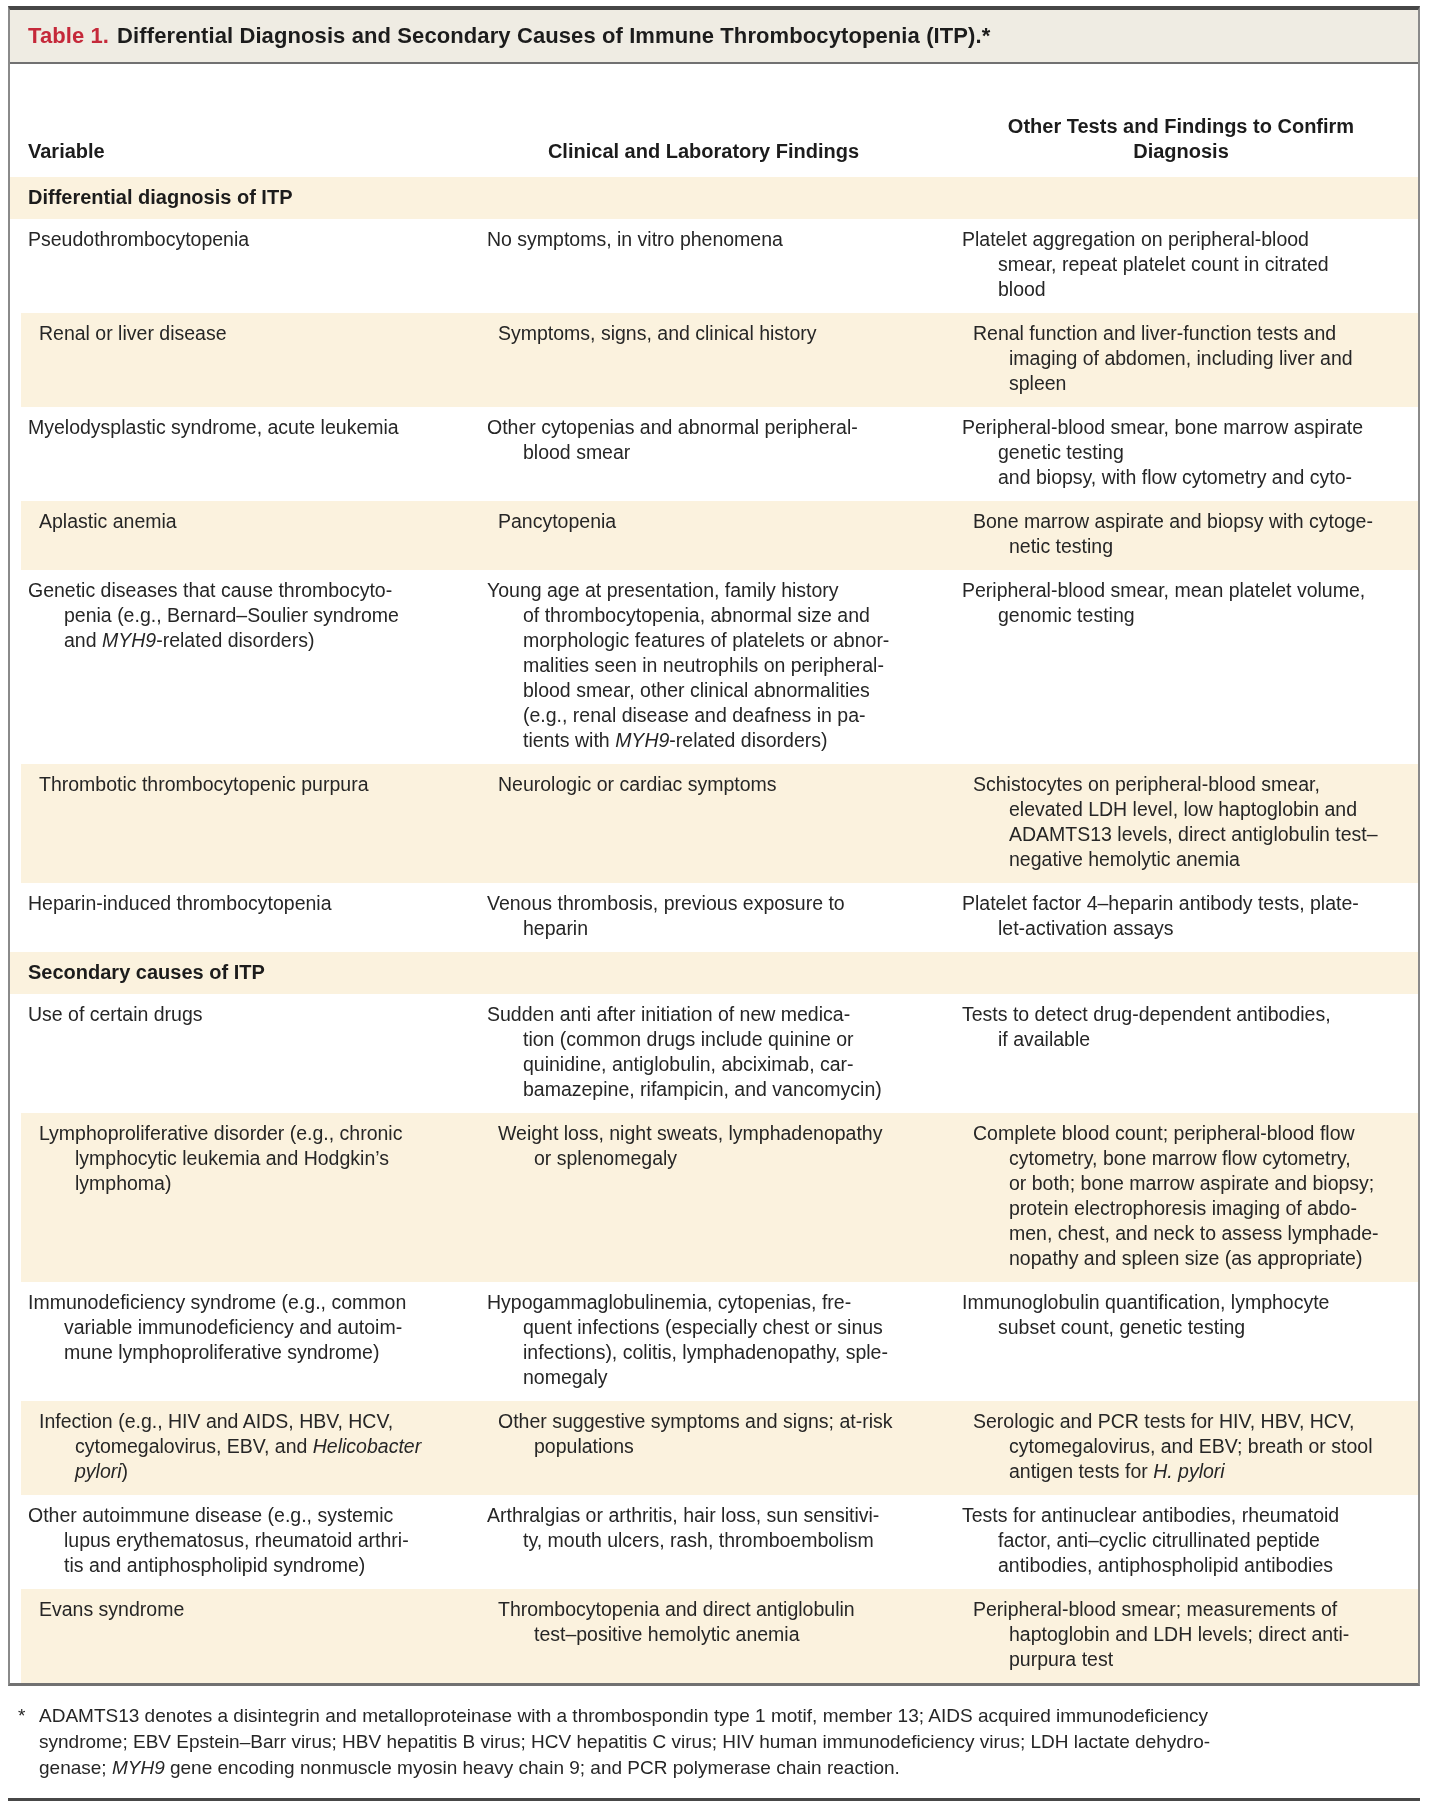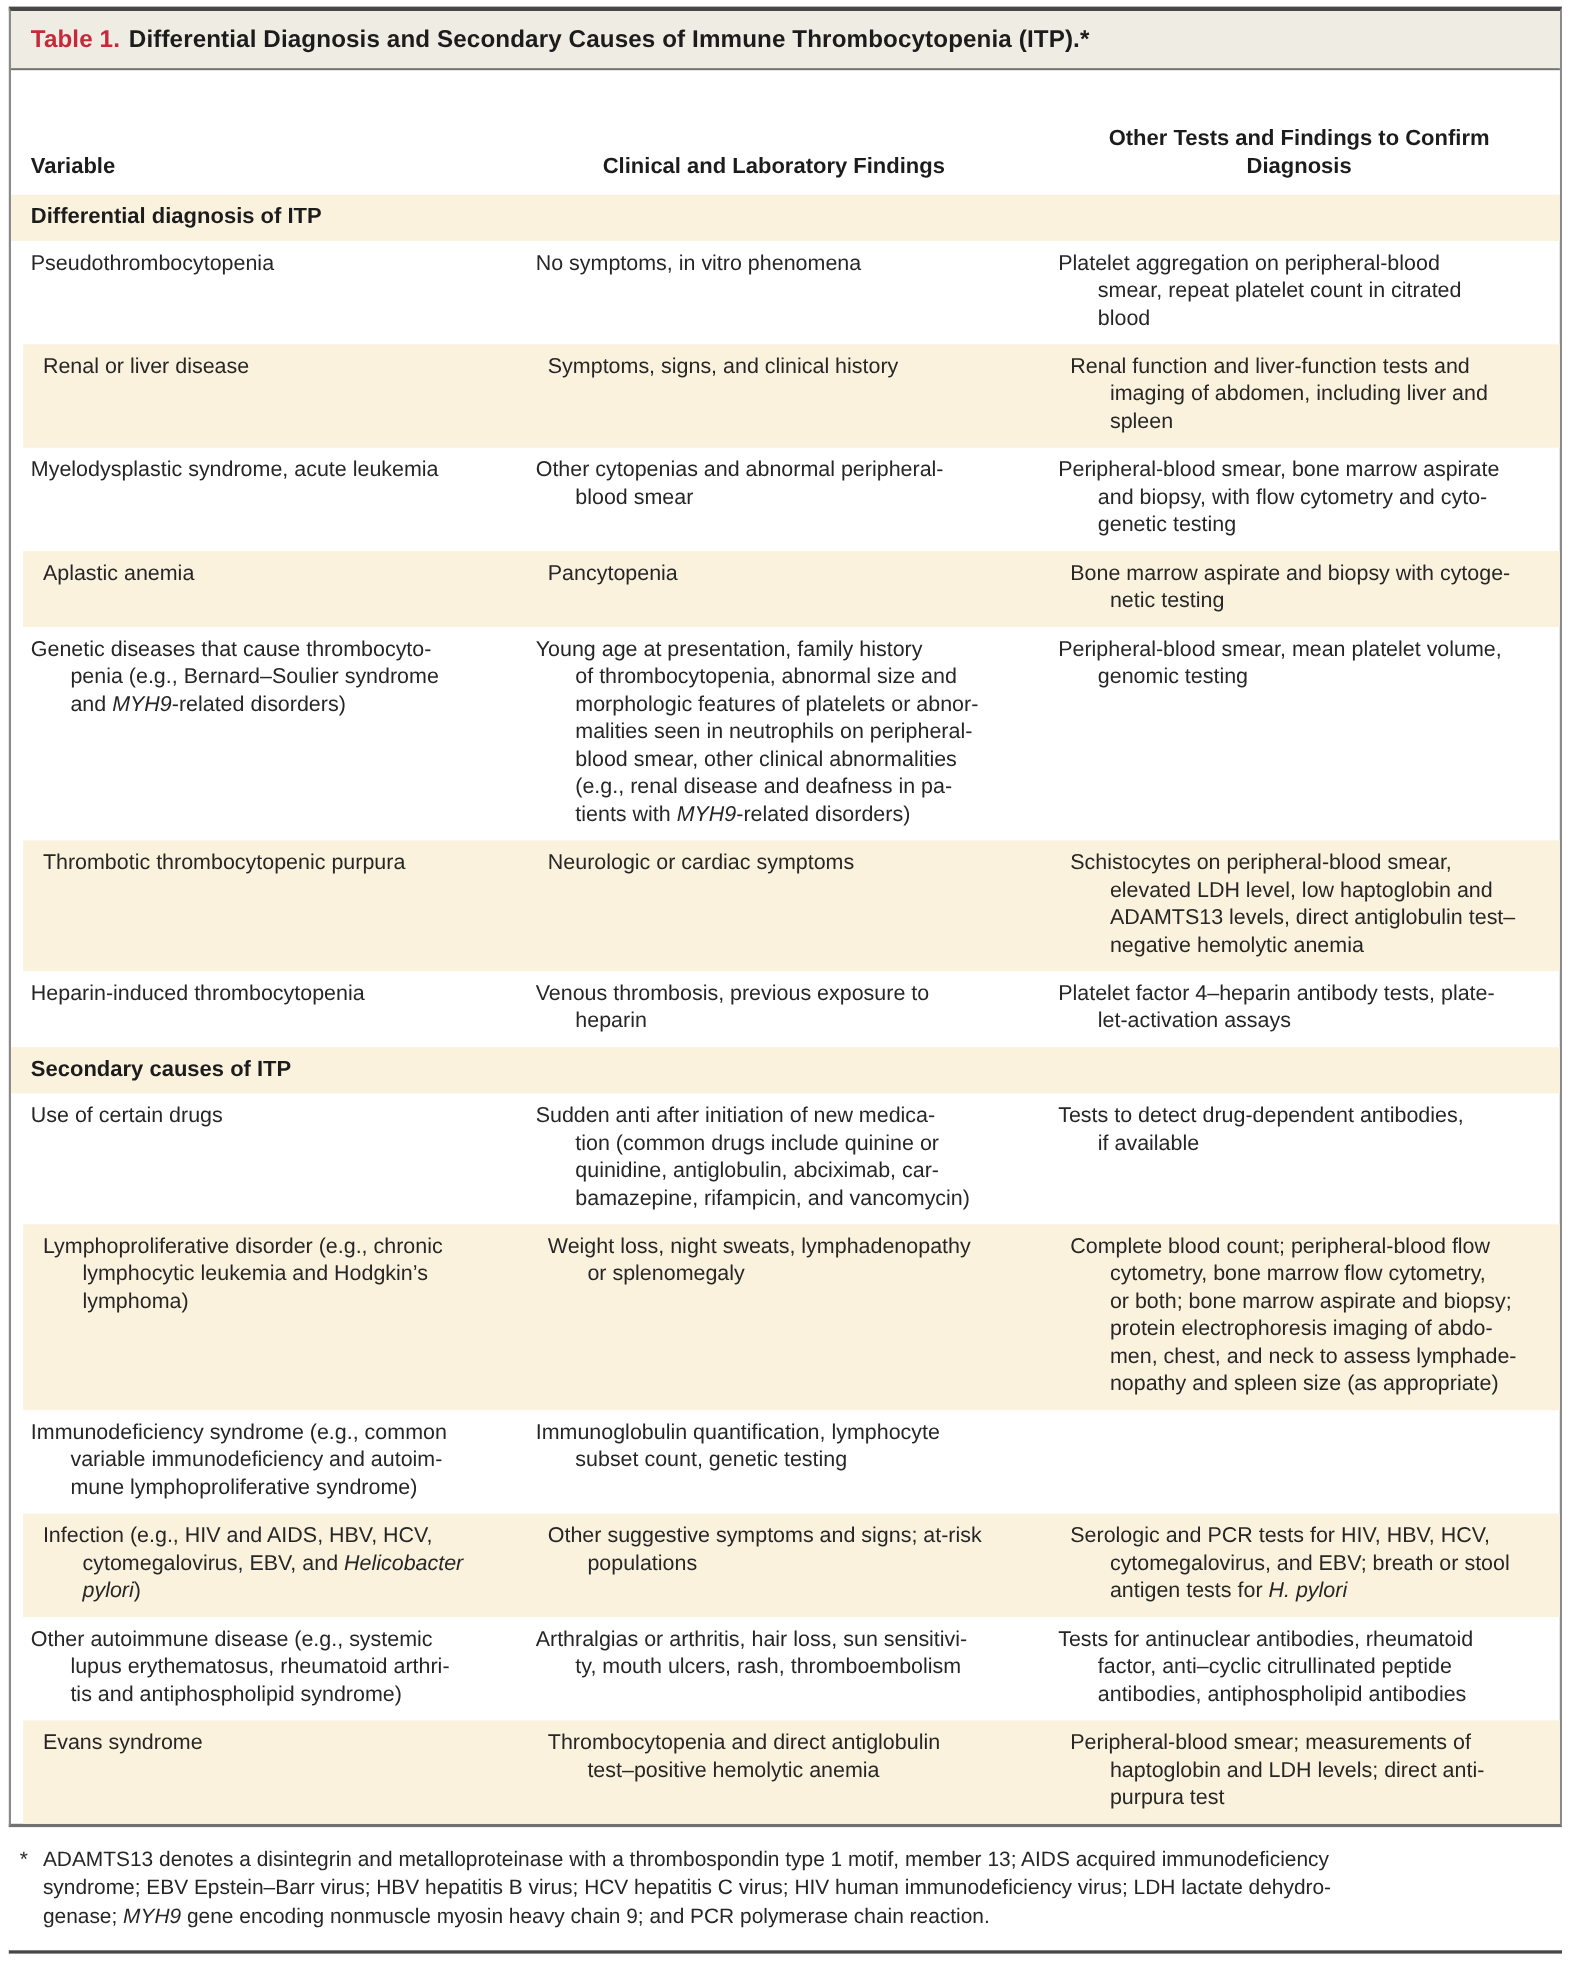--- a/index.html
+++ b/index.html
@@ -121,22 +121,22 @@
         <div class="row">
           <div class="cell c1">
             <div class="ln"><span>Myelodysplastic syndrome, acute leukemia</span></div>
           </div>
           <div class="cell c2">
             <div class="ln"><span>Other cytopenias and abnormal peripheral-</span></div>
             <div class="ln cont"><span>blood smear</span></div>
           </div>
           <div class="cell c3">
             <div class="ln"><span>Peripheral-blood smear, bone marrow aspirate</span></div>
+            <div class="ln cont"><span>genetic testing</span></div>
             <div class="ln cont"><span>and biopsy, with flow cytometry and cyto-</span></div>
-            <div class="ln cont"><span>genetic testing</span></div>
           </div>
         </div>
         <div class="row cream">
           <div class="cell c1">
             <div class="ln"><span>Aplastic anemia</span></div>
           </div>
           <div class="cell c2">
             <div class="ln"><span>Pancytopenia</span></div>
           </div>
           <div class="cell c3">
@@ -224,20 +224,26 @@
             <div class="ln cont"><span>protein electrophoresis imaging of abdo-</span></div>
             <div class="ln cont"><span>men, chest, and neck to assess lymphade-</span></div>
             <div class="ln cont"><span>nopathy and spleen size (as appropriate)</span></div>
           </div>
         </div>
         <div class="row">
           <div class="cell c1">
             <div class="ln"><span>Immunodeficiency syndrome (e.g., common</span></div>
             <div class="ln cont"><span>variable immunodeficiency and autoim-</span></div>
             <div class="ln cont"><span>mune lymphoproliferative syndrome)</span></div>
+          </div>
+          <div class="cell c2">
+            <div class="ln"><span>Hypogammaglobulinemia, cytopenias, fre-</span></div>
+            <div class="ln cont"><span>quent infections (especially chest or sinus</span></div>
+            <div class="ln cont"><span>infections), colitis, lymphadenopathy, sple-</span></div>
+            <div class="ln cont"><span>nomegaly</span></div>
           </div>
           <div class="cell c3">
             <div class="ln"><span>Immunoglobulin quantification, lymphocyte</span></div>
             <div class="ln cont"><span>subset count, genetic testing</span></div>
           </div>
         </div>
         <div class="row cream">
           <div class="cell c1">
             <div class="ln"><span>Infection (e.g., HIV and AIDS, HBV, HCV,</span></div>
             <div class="ln cont"><span>cytomegalovirus, EBV, and </span><i>Helicobacter</i></div>

